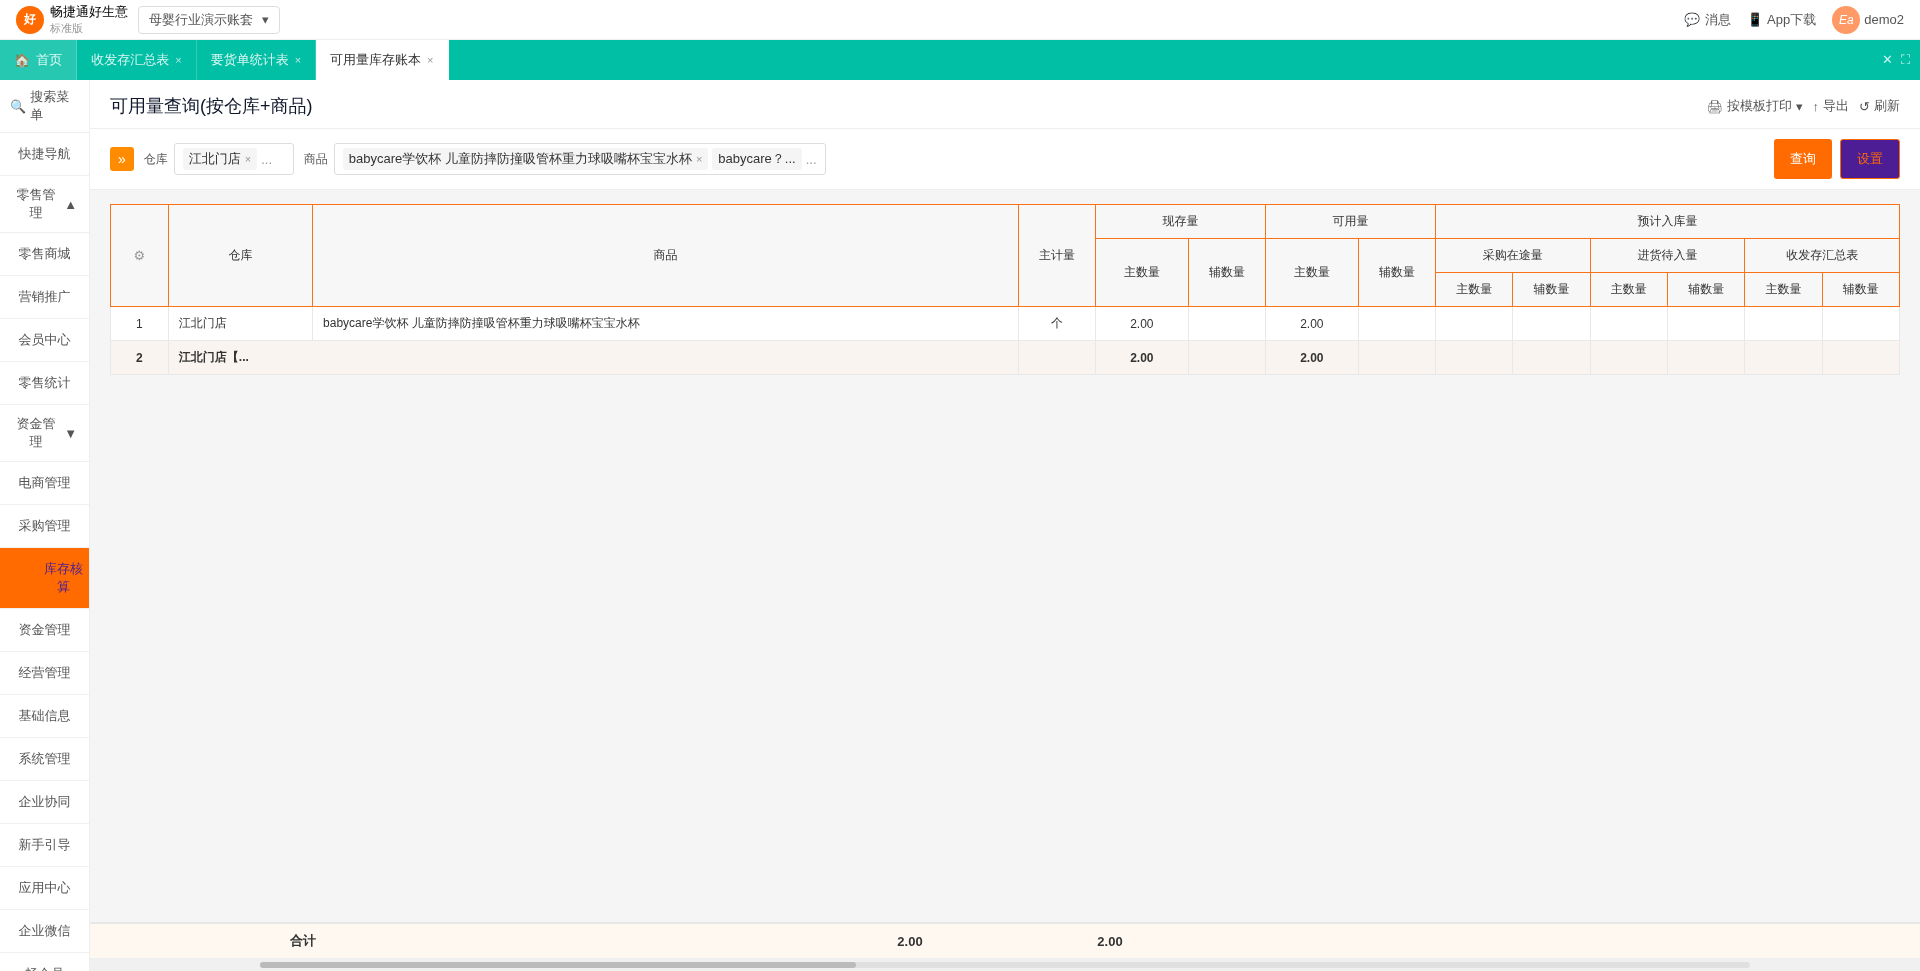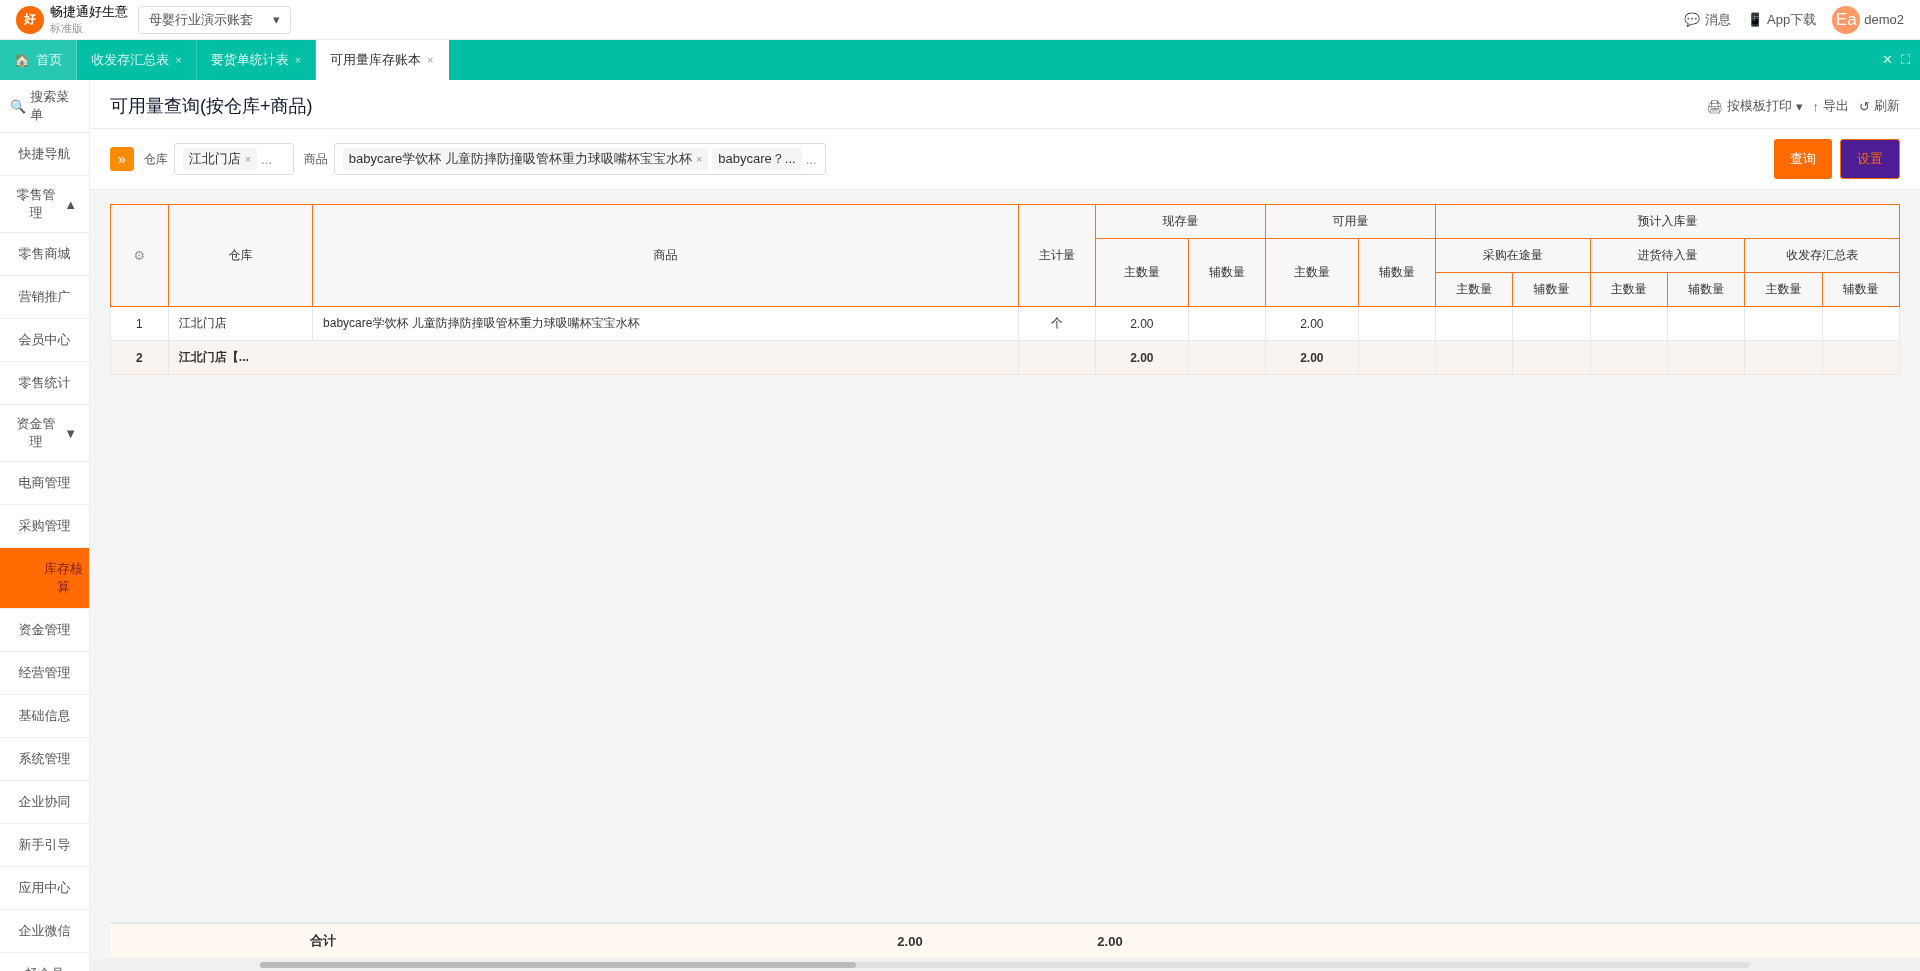--- a/index.html
+++ b/index.html
@@ -13,24 +13,24 @@
       align-items: center;
       justify-content: space-between;
       padding: 0 16px;
       border-bottom: 1px solid #eee;
       flex-shrink: 0;
     }
     .top-bar-left { display: flex; align-items: center; gap: 10px; }
     .logo-area { display: flex; align-items: center; gap: 6px; }
     .logo-icon { width: 28px; height: 28px; background: #ff6b00; border-radius: 50%; display: flex; align-items: center; justify-content: center; color: white; font-size: 12px; font-weight: bold; }
     .logo-sub { font-size: 11px; color: #999; }
-    .industry-selector { display: flex; align-items: center; gap: 20px; padding: 4px 10px; border: 1px solid #ddd; border-radius: 4px; cursor: pointer; color: #555; font-size: 12px; min-width: 130px; }
+    .industry-selector { display: flex; align-items: center; gap: 9px; padding: 4px 10px; border: 1px solid #ddd; border-radius: 4px; cursor: pointer; color: #555; font-size: 12px; min-width: 130px; }
     .top-bar-right { display: flex; align-items: center; gap: 16px; color: #555; font-size: 13px; }
     .top-bar-right-item { display: flex; align-items: center; gap: 4px; cursor: pointer; }
-    .avatar { width: 28px; height: 28px; border-radius: 50%; background: #ff9966; display: flex; align-items: center; justify-content: center; color: white; font-size: 17px; }
+    .avatar { width: 28px; height: 28px; border-radius: 50%; background: #ff9966; display: flex; align-items: center; justify-content: center; color: white; font-size: 12px; font-style: italic; }
 
     
     .nav-tabs {
       height: 40px;
       background: #00bfa5;
       display: flex;
       align-items: stretch;
       flex-shrink: 0;
       padding: 0;
     }
@@ -70,21 +70,21 @@
       flex-direction: column;
       align-items: center;
       padding: 12px 6px;
       cursor: pointer;
       color: #555;
       font-size: 12px;
       border-bottom: 1px solid #f0f0f0;
       text-align: center;
       gap: 4px;
     }
-    .sidebar-item.active { background: #ff6b00; color: #7f1d1d; padding-left: 44px; }
+    .sidebar-item.active { background: #ff6b00; color: #4c1d95; padding-left: 44px; }
     .sidebar-item.section-header {
       display: flex;
       flex-direction: row;
       justify-content: space-between;
       align-items: center;
       padding: 10px 12px;
       font-size: 12px;
       color: #555;
       cursor: pointer;
       border-bottom: 1px solid #eee;
@@ -209,21 +209,20 @@
     .table-footer {
       background: #fef8f0;
       border-top: 2px solid #e8e8e8;
       display: flex;
       align-items: center;
       padding: 8px 20px;
       font-size: 13px;
       color: #333;
       flex-shrink: 0;
       border-bottom: 1px solid #eee;
-      margin-left: 20px;
     }
     .total-label { font-weight: bold; margin-right: auto; padding-left: 180px; }
     .total-cell { width: 100px; text-align: center; font-weight: bold; }
 
     
     .scroll-bar-area {
       background: #f0f0f0;
       height: 12px;
       flex-shrink: 0;
       display: flex;

